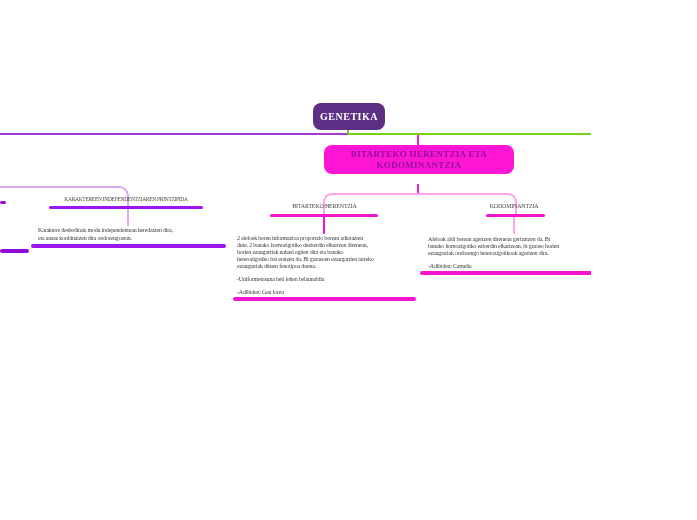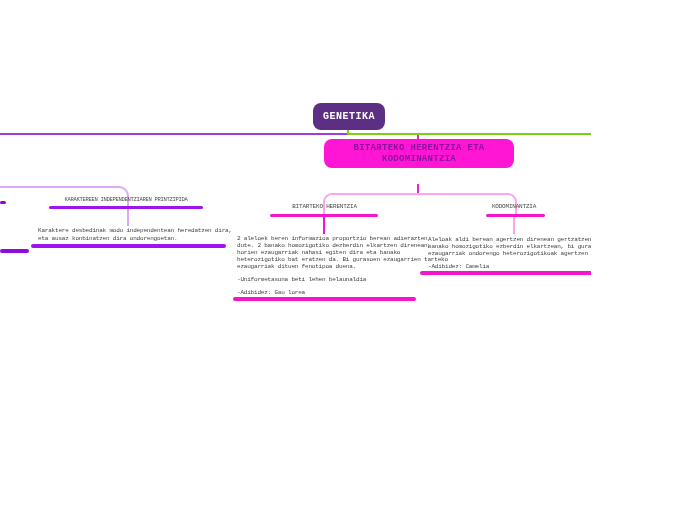--- a/index.html
+++ b/index.html
@@ -1,30 +1,30 @@
 <!DOCTYPE html>
 <html><head>
 <meta charset="utf-8">
 <style>
   html,body{margin:0;padding:0;background:#fff;}
   #canvas{
     position:relative;width:591px;height:520px;overflow:hidden;background:#ffffff;
-    font-family:Liberation Mono, monospace;
+    font-family:Liberation Serif, serif;
   }
   
   .line{position:absolute;height:2px;}
   .vline{position:absolute;width:2px;}
   
   .node-box{
     position:absolute;display:flex;align-items:center;justify-content:center;
     border-radius:8px;font-weight:bold;text-align:center;
   }
   #genetika-box{left:313px;top:103px;width:72px;height:27px;background:#5C2E84;
     color:#ffffff;font-size:10px;letter-spacing:.5px;}
-  #bitarteko-box{left:324px;top:139px;width:190px;height:29px;background:#FF16D4;
+  #bitarteko-box{left:324px;top:145px;width:190px;height:29px;background:#FF16D4;
     color:#8F109F;font-size:9px;letter-spacing:.3px;line-height:11px;white-space:pre-line;}
   #sexuaren-box{left:622px;top:151px;width:150px;height:27px;background:#FF9800;
     color:#ffffff;font-size:8px;letter-spacing:.3px;justify-content:flex-start;
     padding-left:11px;border-radius:6px;white-space:nowrap;}
   
   .branch-label{
     position:absolute;text-align:center;color:#4a4a4a;font-size:6px;
     letter-spacing:-0.2px;white-space:nowrap;
   }
   

